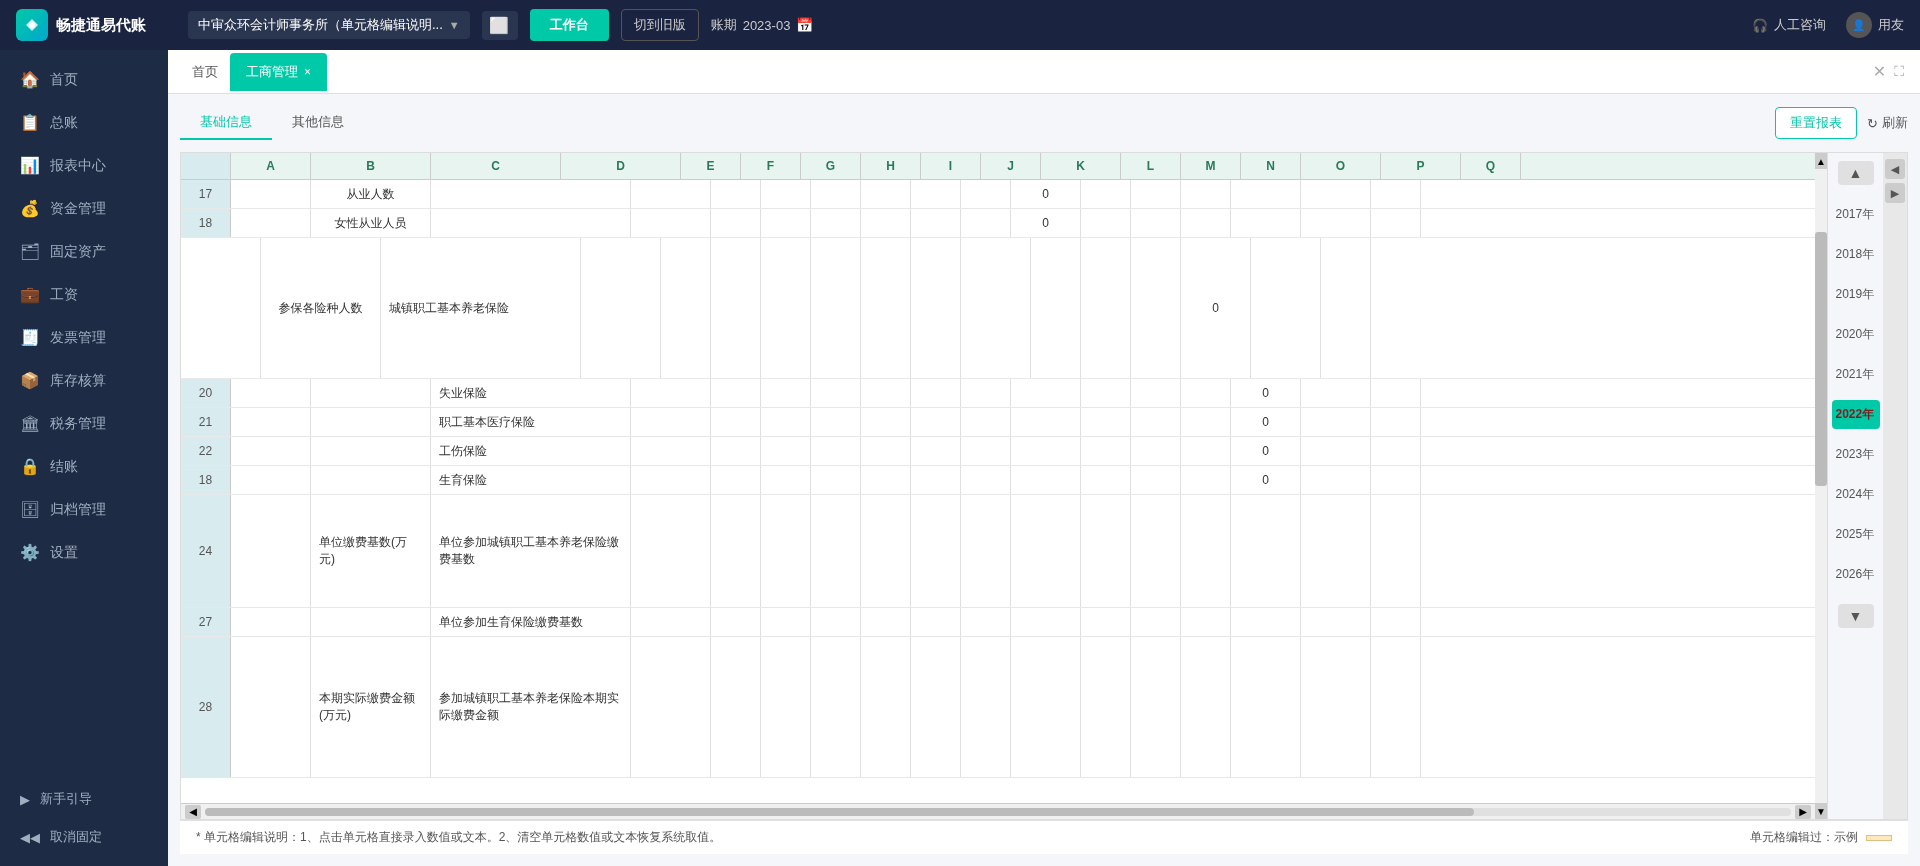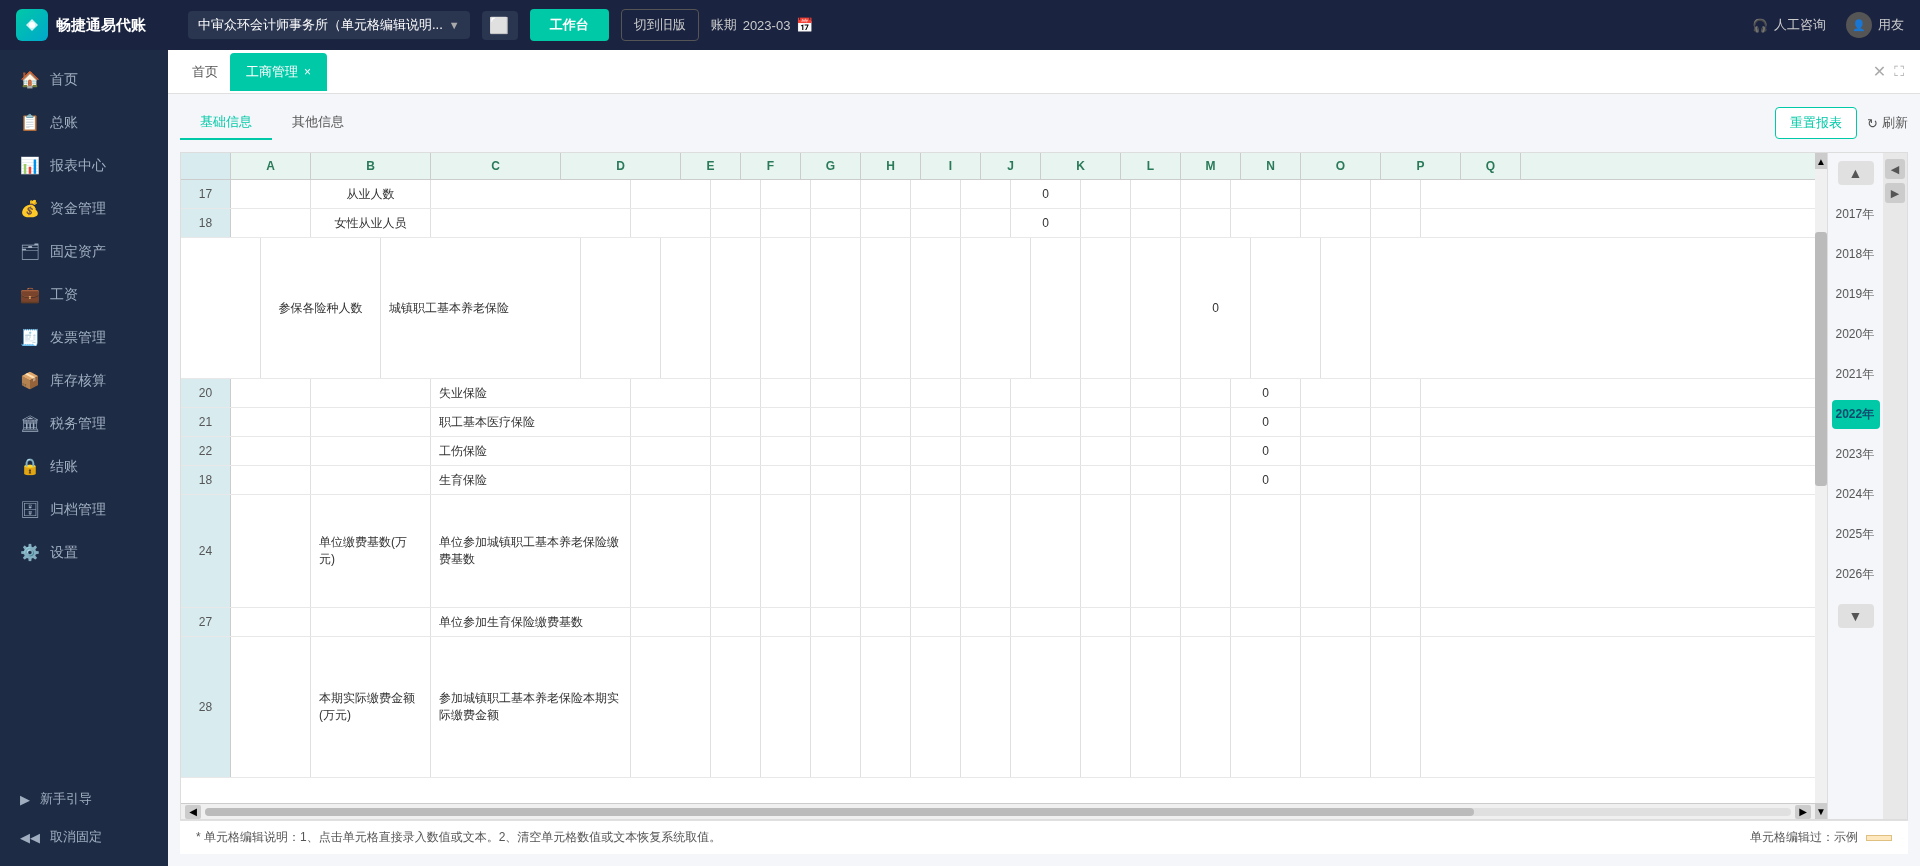--- a/index.html
+++ b/index.html
@@ -122,21 +122,21 @@
     .year-panel {
       width: 56px; background: #f5f6fa; border-left: 1px solid #ddd;
       display: flex; flex-direction: column; align-items: center; padding: 4px 0; overflow: hidden;
       flex-shrink: 0;
     }
     .year-nav-btn { width: 36px; height: 24px; background: #e0e0e0; border: none; border-radius: 4px; cursor: pointer; display: flex; align-items: center; justify-content: center; font-size: 14px; color: #555; margin: 4px 0; }
     .year-btn {
       width: 48px; padding: 6px 4px; text-align: left; font-size: 12px;
       color: #555; cursor: pointer; border-radius: 4px; margin: 11px 0;
     }
-    .year-btn.active { background: #00c9a7; color: #0c4a6e; font-weight: bold; }
+    .year-btn.active { background: #00c9a7; color: #7f1d1d; font-weight: bold; }
 
     
     .right-collapse { width: 24px; background: #e8e8e8; display: flex; flex-direction: column; align-items: center; padding: 4px 0; flex-shrink: 0; }
     .collapse-btn { width: 20px; height: 20px; background: #ccc; border-radius: 3px; cursor: pointer; display: flex; align-items: center; justify-content: center; font-size: 11px; color: #555; margin: 2px 0; }
 
     
     .bottom-bar {
       display: flex; align-items: center; padding: 8px 16px;
       background: #fff; border-top: 1px solid #e0e0e0; font-size: 12px;
       gap: 8px; flex-shrink: 0;

